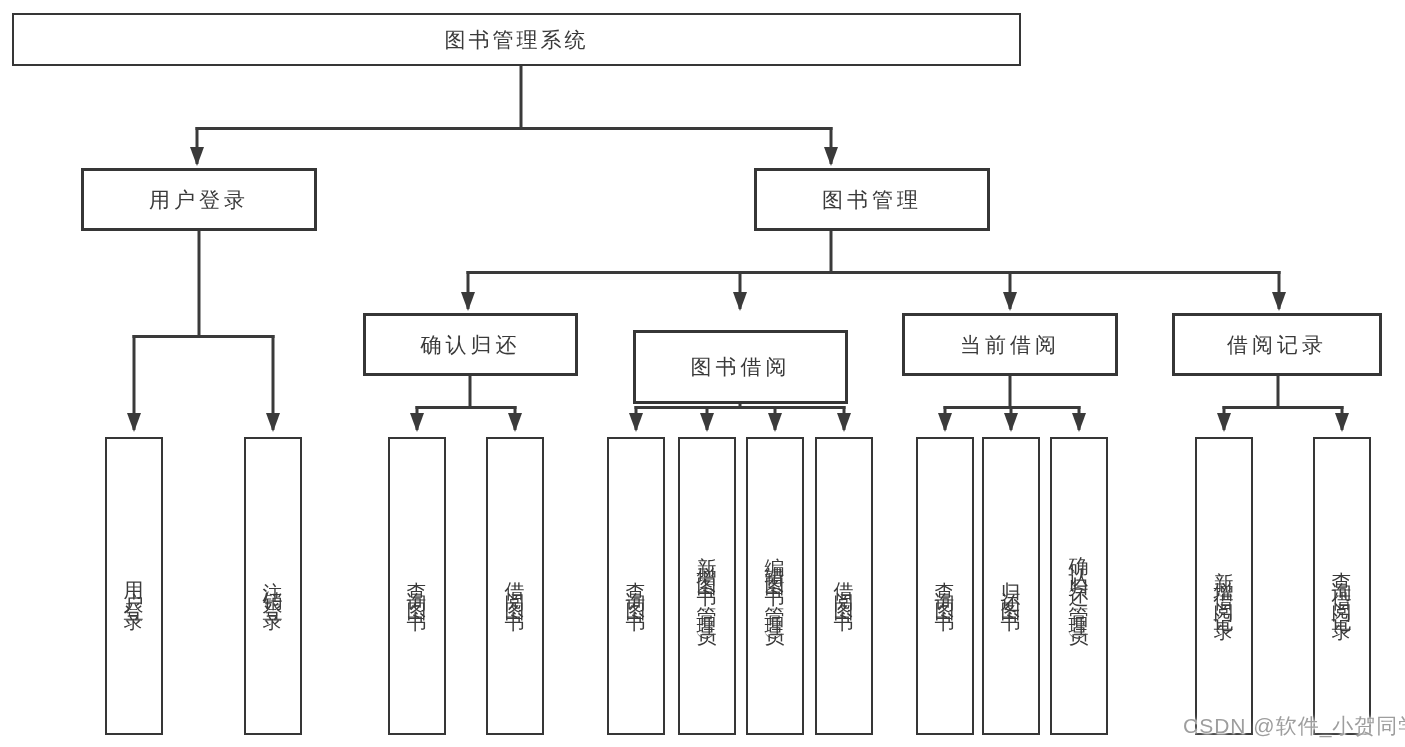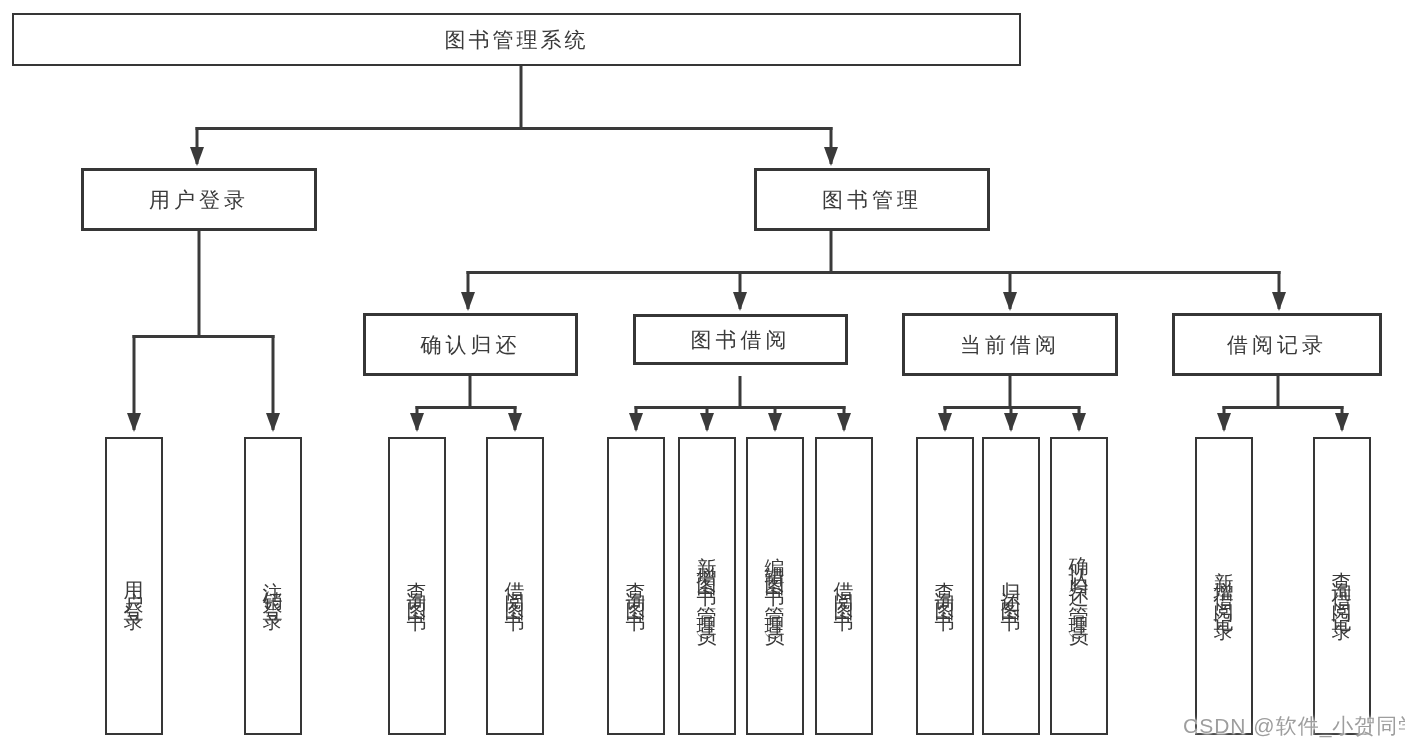--- a/index.html
+++ b/index.html
@@ -103,21 +103,21 @@
       <path d="M1342,406 V430" marker-end="url(#ah)"></path>
     </g>
   </svg>
 
   <div class="box root" style="left:12px; top:13px; width:1009px; height:53px;">图书管理系统</div>
 
   <div class="box" style="left:81px; top:168px; width:236px; height:63px;">用户登录</div>
   <div class="box" style="left:714px; top:168px; width:236px; height:63px;margin-left:40px;">图书管理</div>
 
   <div class="box" style="left:363px; top:313px; width:215px; height:63px;">确认归还</div>
-  <div class="box" style="left:633px; top:314px; width:215px; height:51px;">图书借阅</div>
+  <div class="box" style="left:633px; top:330px; width:215px; height:74px;">图书借阅</div>
   <div class="box" style="left:902px; top:313px; width:216px; height:63px;">当前借阅</div>
   <div class="box" style="left:1172px; top:313px; width:210px; height:63px;text-align:center;">借阅记录</div>
 
   <div class="leaf" style="left:105px;">用户登录</div>
   <div class="leaf" style="left:244px;">注销登录</div>
 
   <div class="leaf" style="left:388px;">查询图书</div>
   <div class="leaf" style="left:486px;">借阅图书</div>
 
   <div class="leaf" style="left:607px;">查询图书</div>

